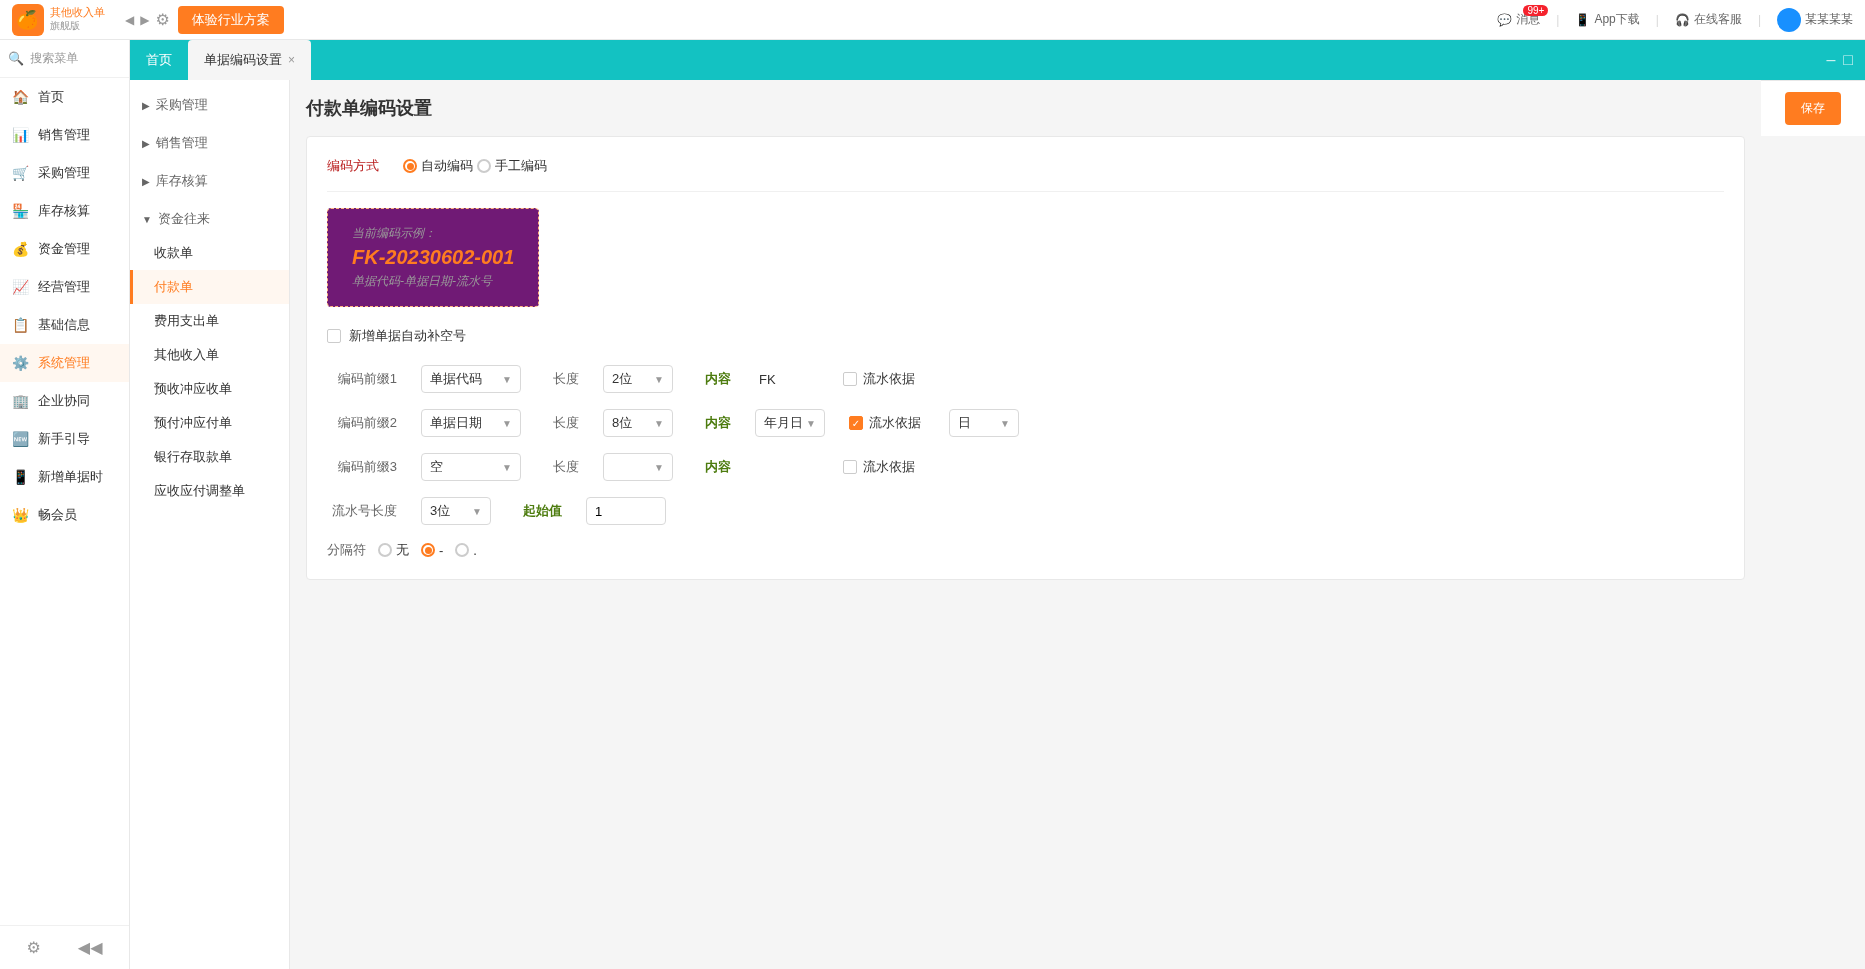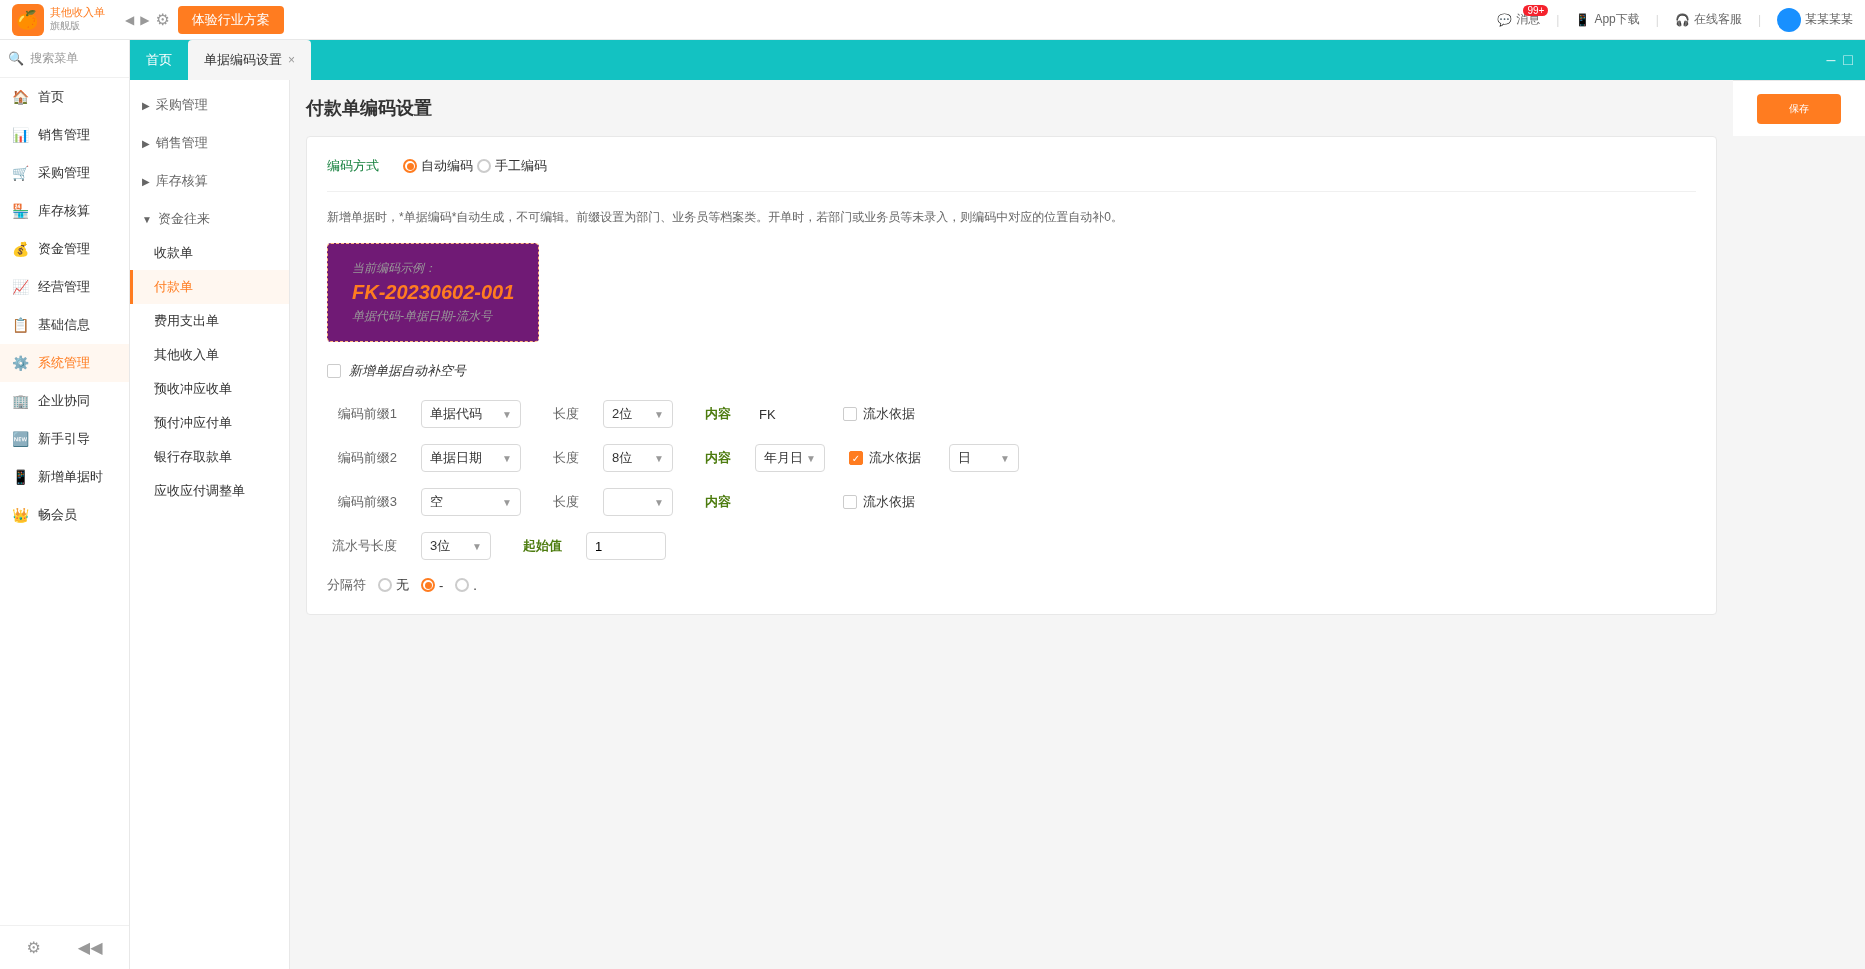--- a/index.html
+++ b/index.html
@@ -51,37 +51,37 @@
     .sub-nav-item { padding: 8px 12px 8px 24px; cursor: pointer; color: #333; font-size: 13px; }
     .sub-nav-item.active { color: #ff7c20; background: #fff7f0; border-left: 3px solid #ff7c20; padding-left: 21px; }
 
     
     .page-main { flex: 1; background: #f5f5f5; padding: 16px; overflow-y: auto; }
     .page-title { font-size: 18px; font-weight: bold; color: #333; margin-bottom: 16px; }
 
     
     .settings-card { background: #fff; border-radius: 4px; border: 1px solid #e8e8e8; padding: 20px; }
     .encode-method-row { display: flex; align-items: center; gap: 16px; margin-bottom: 16px; padding-bottom: 16px; border-bottom: 1px solid #f0f0f0; }
-    .encode-label { font-size: 13px; color: #15803d; margin-right: 8px; }
+    .encode-label { font-size: 13px; color: #b91c1c; margin-right: 8px; }
     .radio-group { display: flex; align-items: center; gap: 4px; }
     .radio-item { display: flex; align-items: center; gap: 4px; cursor: pointer; font-size: 13px; }
     .radio-circle { width: 14px; height: 14px; border-radius: 50%; border: 2px solid #ccc; display: flex; align-items: center; justify-content: center; }
     .radio-circle.checked { border-color: #ff7c20; }
     .radio-inner { width: 7px; height: 7px; background: #ff7c20; border-radius: 50%; }
 
     .info-text { font-size: 12px; color: #666; margin-bottom: 16px; line-height: 1.6; }
 
     
     .code-preview { background: #701a75; border: 1px dashed #ffb880; border-radius: 4px; padding: 16px 24px; display: inline-block; margin-bottom: 20px; font-style: italic; }
     .code-preview-label { font-size: 12px; color: #999; margin-bottom: 4px; }
     .code-preview-value { font-size: 20px; font-weight: bold; color: #ff7c20; }
     .code-preview-desc { font-size: 12px; color: #999; margin-top: 4px; }
 
     
-    .check-row { display: flex; align-items: center; gap: 8px; margin-bottom: 20px; font-style: italic; }
+    .check-row { display: flex; align-items: center; gap: 8px; margin-bottom: 20px; }
     .checkbox-box { width: 14px; height: 14px; border: 1px solid #ccc; border-radius: 2px; cursor: pointer; }
     .check-label { font-size: 13px; color: #333; }
 
     
     .form-row { display: flex; align-items: center; gap: 24px; margin-bottom: 16px; }
     .form-label { font-size: 13px; color: #666; width: 70px; text-align: right; }
     .select-box { height: 28px; border: 1px solid #d9d9d9; border-radius: 4px; padding: 0 8px; display: flex; align-items: center; justify-content: space-between; cursor: pointer; background: #fff; font-size: 13px; min-width: 90px; }
     .select-small { min-width: 70px; }
     .select-medium { min-width: 100px; }
     .len-label { font-size: 13px; color: #666; margin-left: 8px; }
@@ -91,21 +91,21 @@
     .checkbox-checked { width: 14px; height: 14px; border: 1px solid #ff7c20; border-radius: 2px; background: #ff7c20; display: flex; align-items: center; justify-content: center; color: white; font-size: 10px; cursor: pointer; }
     .checkbox-unchecked { width: 14px; height: 14px; border: 1px solid #ccc; border-radius: 2px; cursor: pointer; }
 
     .separator-row { display: flex; align-items: center; gap: 12px; margin-top: 8px; }
     .sep-label { font-size: 13px; color: #666; }
     .sep-options { display: flex; align-items: center; gap: 12px; }
     .sep-option { display: flex; align-items: center; gap: 4px; font-size: 13px; cursor: pointer; }
 
     
     .save-bar { height: 56px; background: #fff; border-top: 1px solid #e8e8e8; display: flex; align-items: center; justify-content: flex-end; padding: 0 24px; }
-    .save-btn { background: #ff7c20; color: white; border: none; border-radius: 4px; padding: 8px 32px; font-size: 10px; cursor: pointer; }
+    .save-btn { background: #ff7c20; color: white; border: none; border-radius: 4px; padding: 8px 16px; font-size: 12px; cursor: pointer; }
 
     .input-box { height: 28px; border: 1px solid #d9d9d9; border-radius: 4px; padding: 0 8px; font-size: 13px; width: 100px; outline: none; }
   </style>
 </head>
 <body>
 
 <div class="top-bar">
   <div class="top-bar-left">
     <div class="top-bar-brand">
       <div class="brand-logo">
@@ -277,21 +277,20 @@
                   <span>自动编码</span>
                 </label>
                 <label class="radio-item">
                   <div class="radio-circle"></div>
                   <span>手工编码</span>
                 </label>
               </div>
             </div>
 
             
-            <div class="info-text">新增单据时，*单据编码*自动生成，不可编辑。前缀设置为部门、业务员等档案类。开单时，若部门或业务员等未录入，则编码中对应的位置自动补0。</div>
 
             
             <div class="code-preview">
               <div class="code-preview-label">当前编码示例：</div>
               <div class="code-preview-value">FK-20230602-001</div>
               <div class="code-preview-desc">单据代码-单据日期-流水号</div>
             </div>
 
             
             <div class="check-row">

